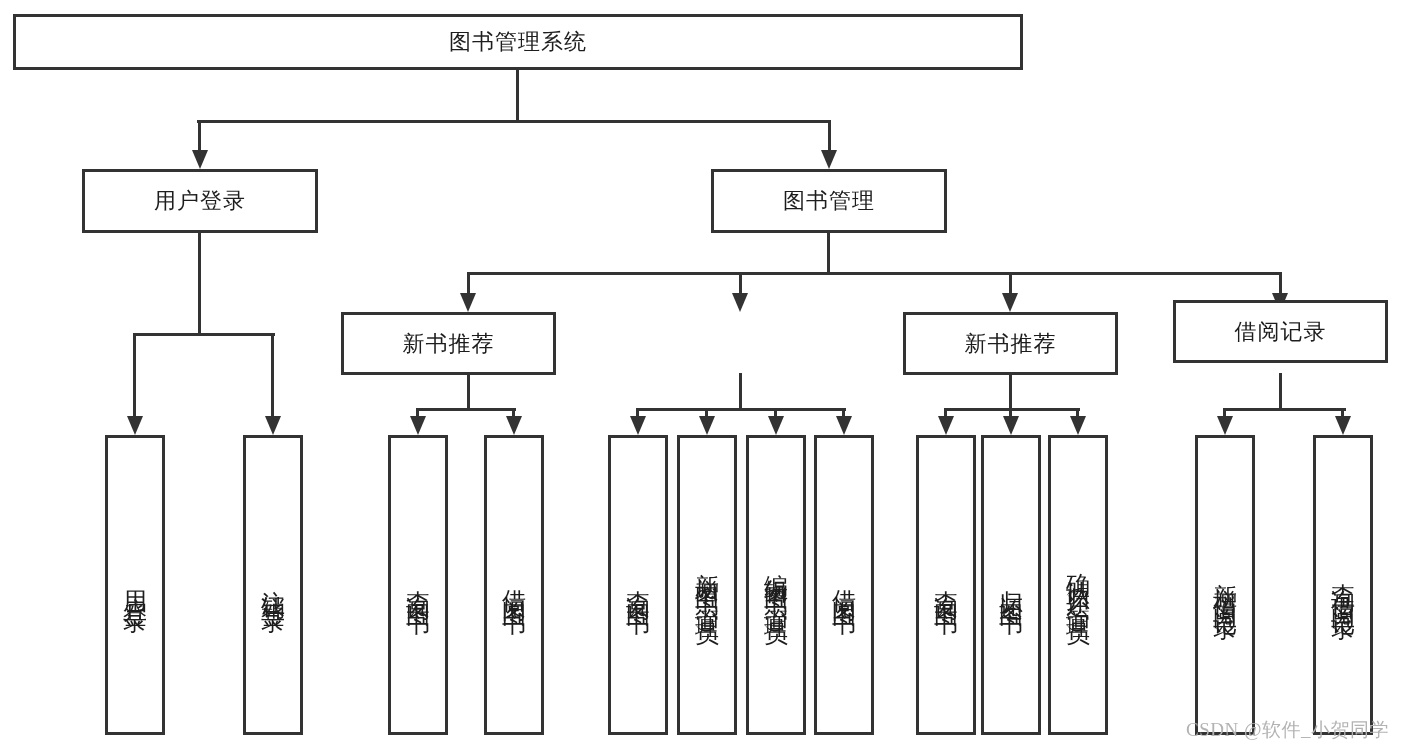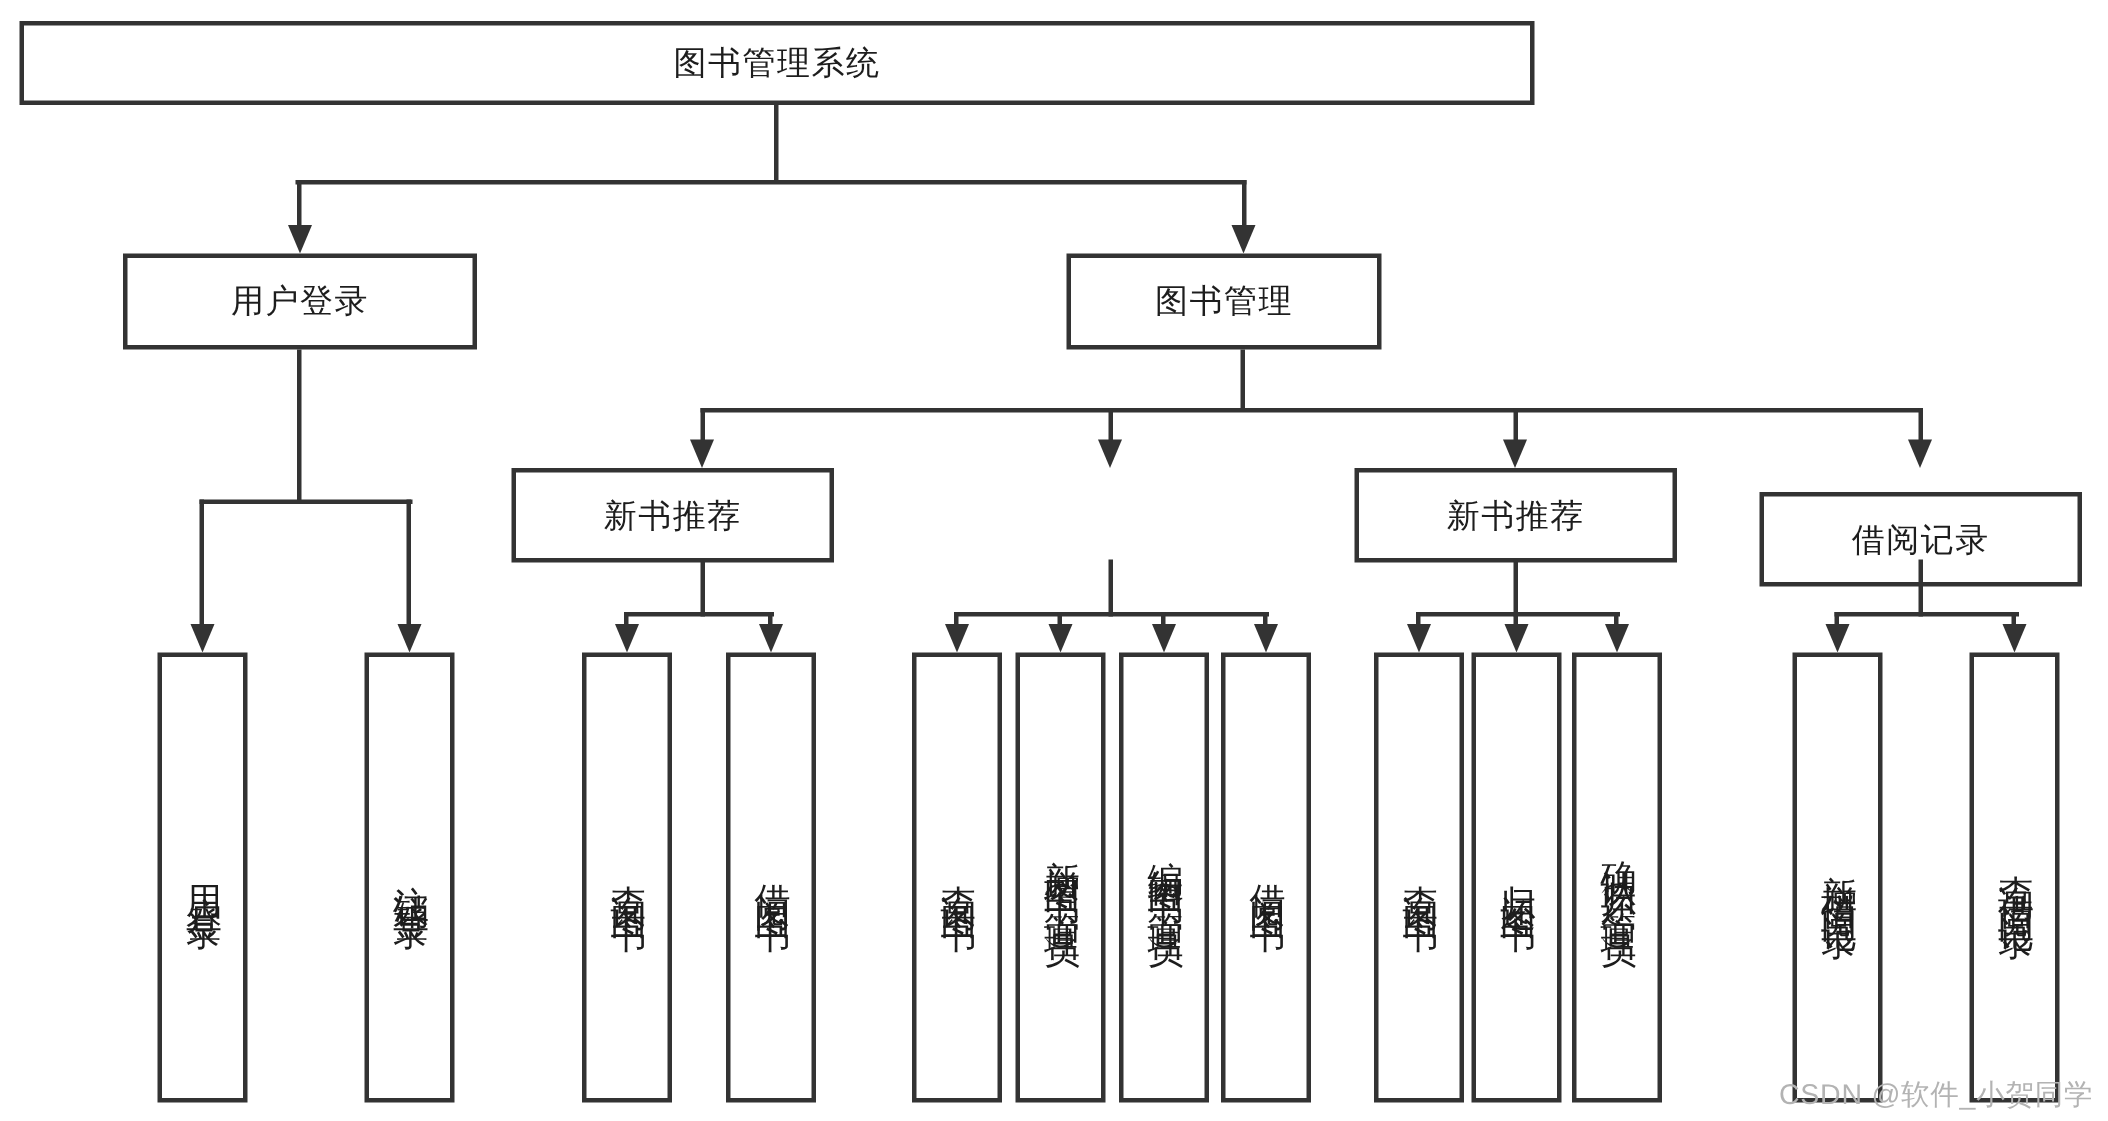--- a/index.html
+++ b/index.html
@@ -4,21 +4,21 @@
 <style>
   :root{
     --line:#333333;
     --text:#1d1d1d;
     --bg:#ffffff;
     --wm:#b3b3b3;
   }
   html,body{margin:0;padding:0;background:var(--bg);}
   .canvas{
     position:relative;width:1405px;height:747px;background:var(--bg);
-    font-family:Liberation Sans, sans-serif;color:var(--text);
+    font-family:Liberation Serif, serif;color:var(--text);
     overflow:hidden;
   }
   .box{
     position:absolute;box-sizing:border-box;border:3px solid var(--line);
     background:#fff;display:flex;align-items:center;justify-content:center;
     font-size:22px;letter-spacing:1px;white-space:nowrap;
   }
   .leaf{
     position:absolute;box-sizing:border-box;border:3px solid var(--line);
     background:#fff;width:60px;height:300px;top:435px;
@@ -50,21 +50,21 @@
   <div class="vl" style="left:516px;top:69px;height:53px;"></div>
   <div class="hl" style="left:197px;top:120px;width:634px;"></div>
   <div class="vl" style="left:198px;top:120px;height:32px;"></div>
   <div class="vl" style="left:828px;top:120px;height:32px;"></div>
   <div class="ah" style="left:192px;top:150px;"></div>
   <div class="ah" style="left:821px;top:150px;"></div>
 
   <div class="box" style="left:82px;top:169px;width:236px;height:64px;">
     <span>用户登录</span>
   </div>
-  <div class="box" style="left:711px;top:169px;width:210px;height:64px;">
+  <div class="box" style="left:711px;top:169px;width:236px;height:64px;">
     <span>图书管理</span>
   </div>
 
   <div class="vl" style="left:198px;top:233px;height:102px;"></div>
   <div class="hl" style="left:133px;top:333px;width:142px;"></div>
   <div class="vl" style="left:133px;top:333px;height:85px;"></div>
   <div class="vl" style="left:271px;top:333px;height:85px;"></div>
   <div class="ah" style="left:127px;top:416px;"></div>
   <div class="ah" style="left:265px;top:416px;"></div>
 
@@ -78,21 +78,21 @@
   <div class="ah" style="left:732px;top:293px;"></div>
   <div class="ah" style="left:1002px;top:293px;"></div>
   <div class="ah" style="left:1272px;top:293px;"></div>
 
   <div class="box" style="left:341px;top:312px;width:215px;height:63px;">
     <span>新书推荐</span>
   </div>
   <div class="box" style="left:903px;top:312px;width:215px;height:63px;">
     <span>新书推荐</span>
   </div>
-  <div class="box" style="left:1173px;top:328px;width:215px;height:63px;">
+  <div class="box" style="left:1173px;top:300px;width:215px;height:63px;">
     <span>借阅记录</span>
   </div>
 
   <div class="vl" style="left:467px;top:373px;height:38px;"></div>
   <div class="hl" style="left:416px;top:408px;width:100px;"></div>
   <div class="vl" style="left:416px;top:408px;height:11px;"></div>
   <div class="vl" style="left:512px;top:408px;height:11px;"></div>
   <div class="ah" style="left:410px;top:416px;"></div>
   <div class="ah" style="left:506px;top:416px;"></div>
 

